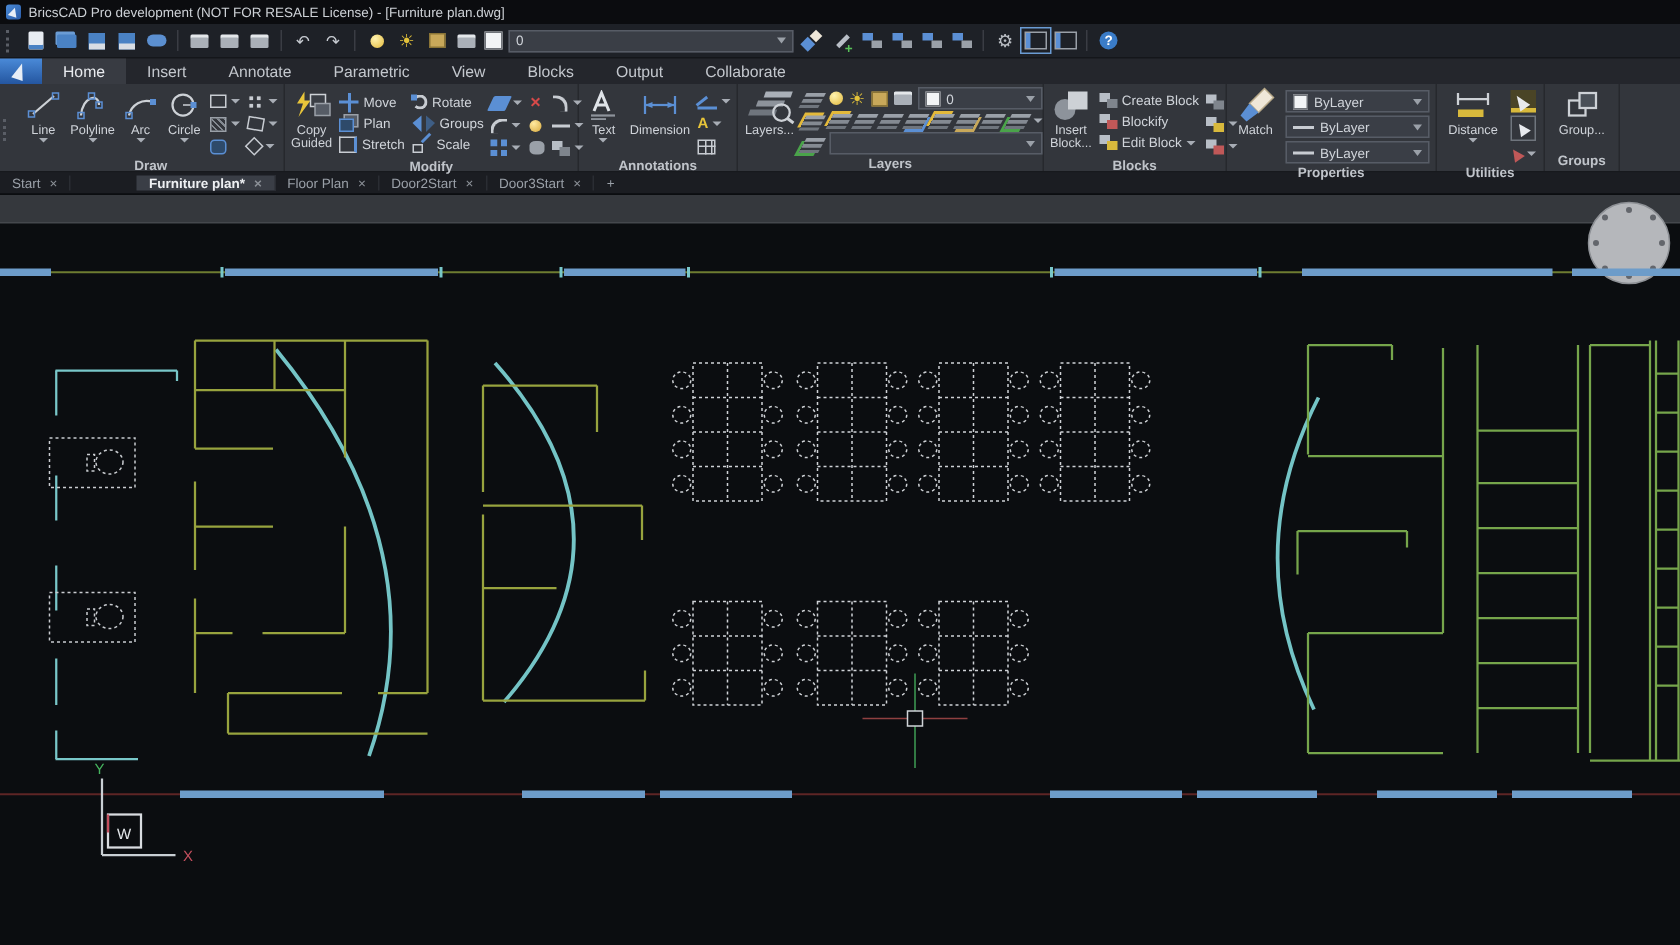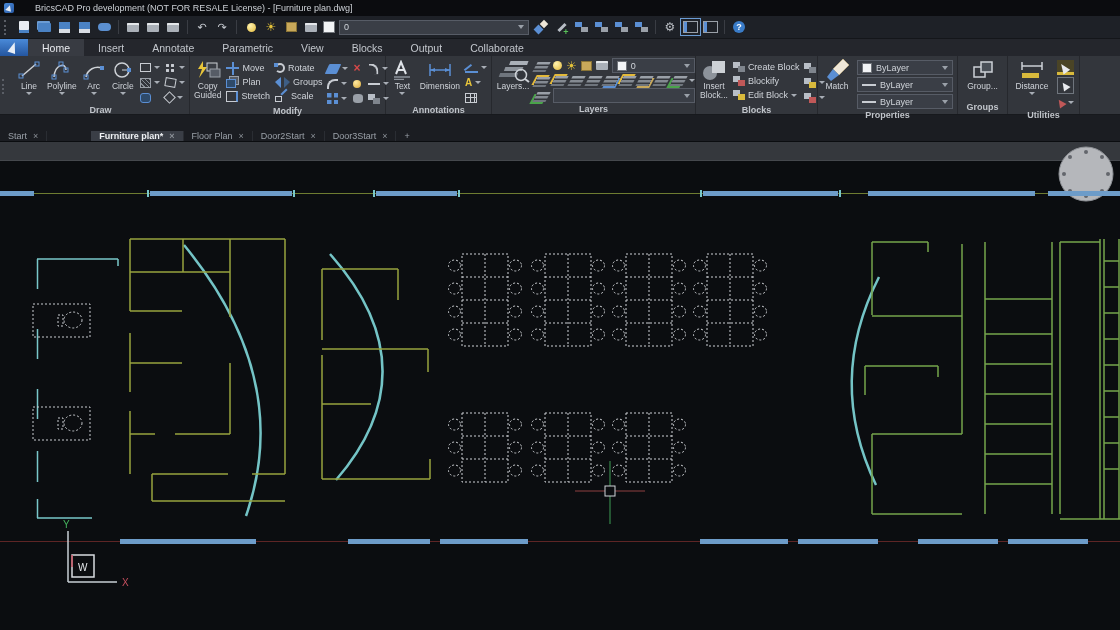--- a/index.html
+++ b/index.html
@@ -1,17 +1,17 @@
 <!DOCTYPE html>
 <html><head>
 <meta charset="utf-8">
 <style>
   html,body{margin:0;padding:0;}
   body{width:1120px;height:630px;background:#0b0d10;font-family:"Liberation Sans",sans-serif;overflow:hidden;-webkit-font-smoothing:antialiased;}
-  .titlebar{height:16px;background:#0b0c0f;color:#cdd1d6;font-size:9px;display:flex;align-items:center;padding-left:4px;gap:21px;}
+  .titlebar{height:16px;background:#0b0c0f;color:#cdd1d6;font-size:9px;display:flex;align-items:center;padding-left:4px;gap:5px;}
   .tlogo{width:10px;height:10px;border-radius:2px;background:linear-gradient(135deg,#4a8ad8,#2a5ca8);position:relative;flex:0 0 auto;}
   .tlogo::after{content:"";position:absolute;left:2px;top:2px;width:0;height:0;border-left:3px solid transparent;border-right:3px solid transparent;border-bottom:6px solid #e8eef6;transform:rotate(18deg);}
   .qat{height:22px;background:#1e2127;display:flex;align-items:center;padding:0 4px;gap:4px;border-bottom:1px solid #14161a;}
   .grip{width:4px;height:15px;border-left:2px dotted #5a5e66;margin-right:2px;}
   .sep{width:1px;height:14px;background:#3a3d44;margin:0 2px;}
   .qicon{width:16px;height:16px;display:flex;align-items:center;justify-content:center;font-size:11px;color:#c8ccd2;flex:0 0 auto;}
   .combo{background:#3a3e46;border:1px solid #575c66;height:15px;font-size:9px;color:#d0d4da;display:flex;align-items:center;gap:4px;padding:0 4px;box-sizing:border-box;}
   .combo .chev{margin-left:auto;}
   .chev{width:0;height:0;border-left:3px solid transparent;border-right:3px solid transparent;border-top:4px solid #9aa0a8;}
   .caret{width:0;height:0;border-left:3px solid transparent;border-right:3px solid transparent;border-top:3.5px solid #a8adb5;}
@@ -89,21 +89,21 @@
   .ribbon{height:58px;background:#33363c;display:flex;border-bottom:1px solid #17191d;}
   .rpanel{border-right:1px solid #26282d;display:flex;flex-direction:column;padding:3px 4px 0;box-sizing:border-box;}
   .rbody{flex:1;display:flex;gap:5px;align-items:flex-start;}
   .rlabel{font-size:9px;font-weight:bold;color:#c0c4ca;text-align:center;padding:1px 0 2px;}
   .bigbtn{display:flex;flex-direction:column;align-items:center;font-size:8.5px;color:#d0d4da;line-height:9px;text-align:center;gap:1px;}
   .bicon{height:22px;display:flex;align-items:center;justify-content:center;}
   .col{display:flex;flex-direction:column;gap:2px;}
   .listbtn{display:flex;align-items:center;gap:3px;font-size:9px;color:#d0d4da;height:12px;white-space:nowrap;}
   .srow{display:flex;align-items:center;gap:3px;height:13px;}
   
-  .doctabs{height:26px;background:#1b1d22;display:flex;align-items:flex-end;font-size:9px;color:#9aa0a8;}
+  .doctabs{height:14px;background:#1b1d22;display:flex;align-items:center;font-size:9px;color:#9aa0a8;}
   .dtab{display:flex;align-items:center;gap:6px;padding:0 8px;border-right:1px solid #2a2d33;cursor:default;}
   .dtab.active{background:#3a3e46;color:#eef0f3;font-weight:bold;margin-left:44px;}
   .dclose{font-size:9px;color:#8b9097;}
   .dadd{display:flex;align-items:center;padding:0 8px;color:#9aa0a8;}
   
   .canvas{position:relative;height:503px;background:#0b0d10;}
   .canvas svg{position:absolute;left:0;top:0;}
 </style>
 </head>
 <body>
@@ -547,35 +547,20 @@
         <div class="combo">
           <span class="ic ic-dash" style="width:14px"></span>
           <span>ByLayer</span>
           <span class="chev"></span>
         </div>
       </div>
     </div>
     <div class="rlabel">Properties</div>
   </div>
 
-  <div class="rpanel" style="width:50px">
-    <div class="rbody" style="justify-content:center">
-      <div class="bigbtn" style="width:40px">
-        <span class="bicon">
-            <svg width="24" height="20">
-              <rect x="3" y="7" width="11" height="10" fill="#33363c" stroke="#cdd1d6" stroke-width="1.5"></rect>
-              <rect x="10" y="2" width="11" height="10" fill="#4a5058" stroke="#cdd1d6" stroke-width="1.5"></rect>
-            </svg>
-          </span>
-        <span>Group...</span>
-      </div>
-    </div>
-    <div class="rlabel">Groups</div>
-  </div>
-
   <div class="rpanel" style="width:72px">
     <div class="rbody">
       <div class="bigbtn" style="width:40px">
         <span class="bicon">
             <svg width="26" height="22">
               <line x1="3" y1="3" x2="3" y2="11" stroke="#cdd1d6" stroke-width="1.5"></line>
               <line x1="23" y1="3" x2="23" y2="11" stroke="#cdd1d6" stroke-width="1.5"></line>
               <line x1="3" y1="7" x2="23" y2="7" stroke="#cdd1d6" stroke-width="1.5"></line>
               <rect x="3" y="14" width="17" height="5" fill="#d8b93c"></rect>
             </svg>
@@ -590,20 +575,35 @@
         <span class="srow tool-box" style="padding:1px 3px">
             <span class="ic ic-cursor" style="border-bottom-width:8px"></span>
           </span>
         <span class="srow">
             <span class="ic ic-cursor" style="border-bottom-color:#c05858;border-bottom-width:8px"></span>
             <span class="caret"></span>
           </span>
       </div>
     </div>
     <div class="rlabel">Utilities</div>
+  </div>
+
+  <div class="rpanel" style="width:50px">
+    <div class="rbody" style="justify-content:center">
+      <div class="bigbtn" style="width:40px">
+        <span class="bicon">
+            <svg width="24" height="20">
+              <rect x="3" y="7" width="11" height="10" fill="#33363c" stroke="#cdd1d6" stroke-width="1.5"></rect>
+              <rect x="10" y="2" width="11" height="10" fill="#4a5058" stroke="#cdd1d6" stroke-width="1.5"></rect>
+            </svg>
+          </span>
+        <span>Group...</span>
+      </div>
+    </div>
+    <div class="rlabel">Groups</div>
   </div>
   <div class="rpanel" style="flex:1;border-right:none"></div>
 </div>
 
 <div class="doctabs">
   <div class="dtab">
       <span>Start</span>
       <span class="dclose">×</span>
     </div>
   <div class="dtab active">

